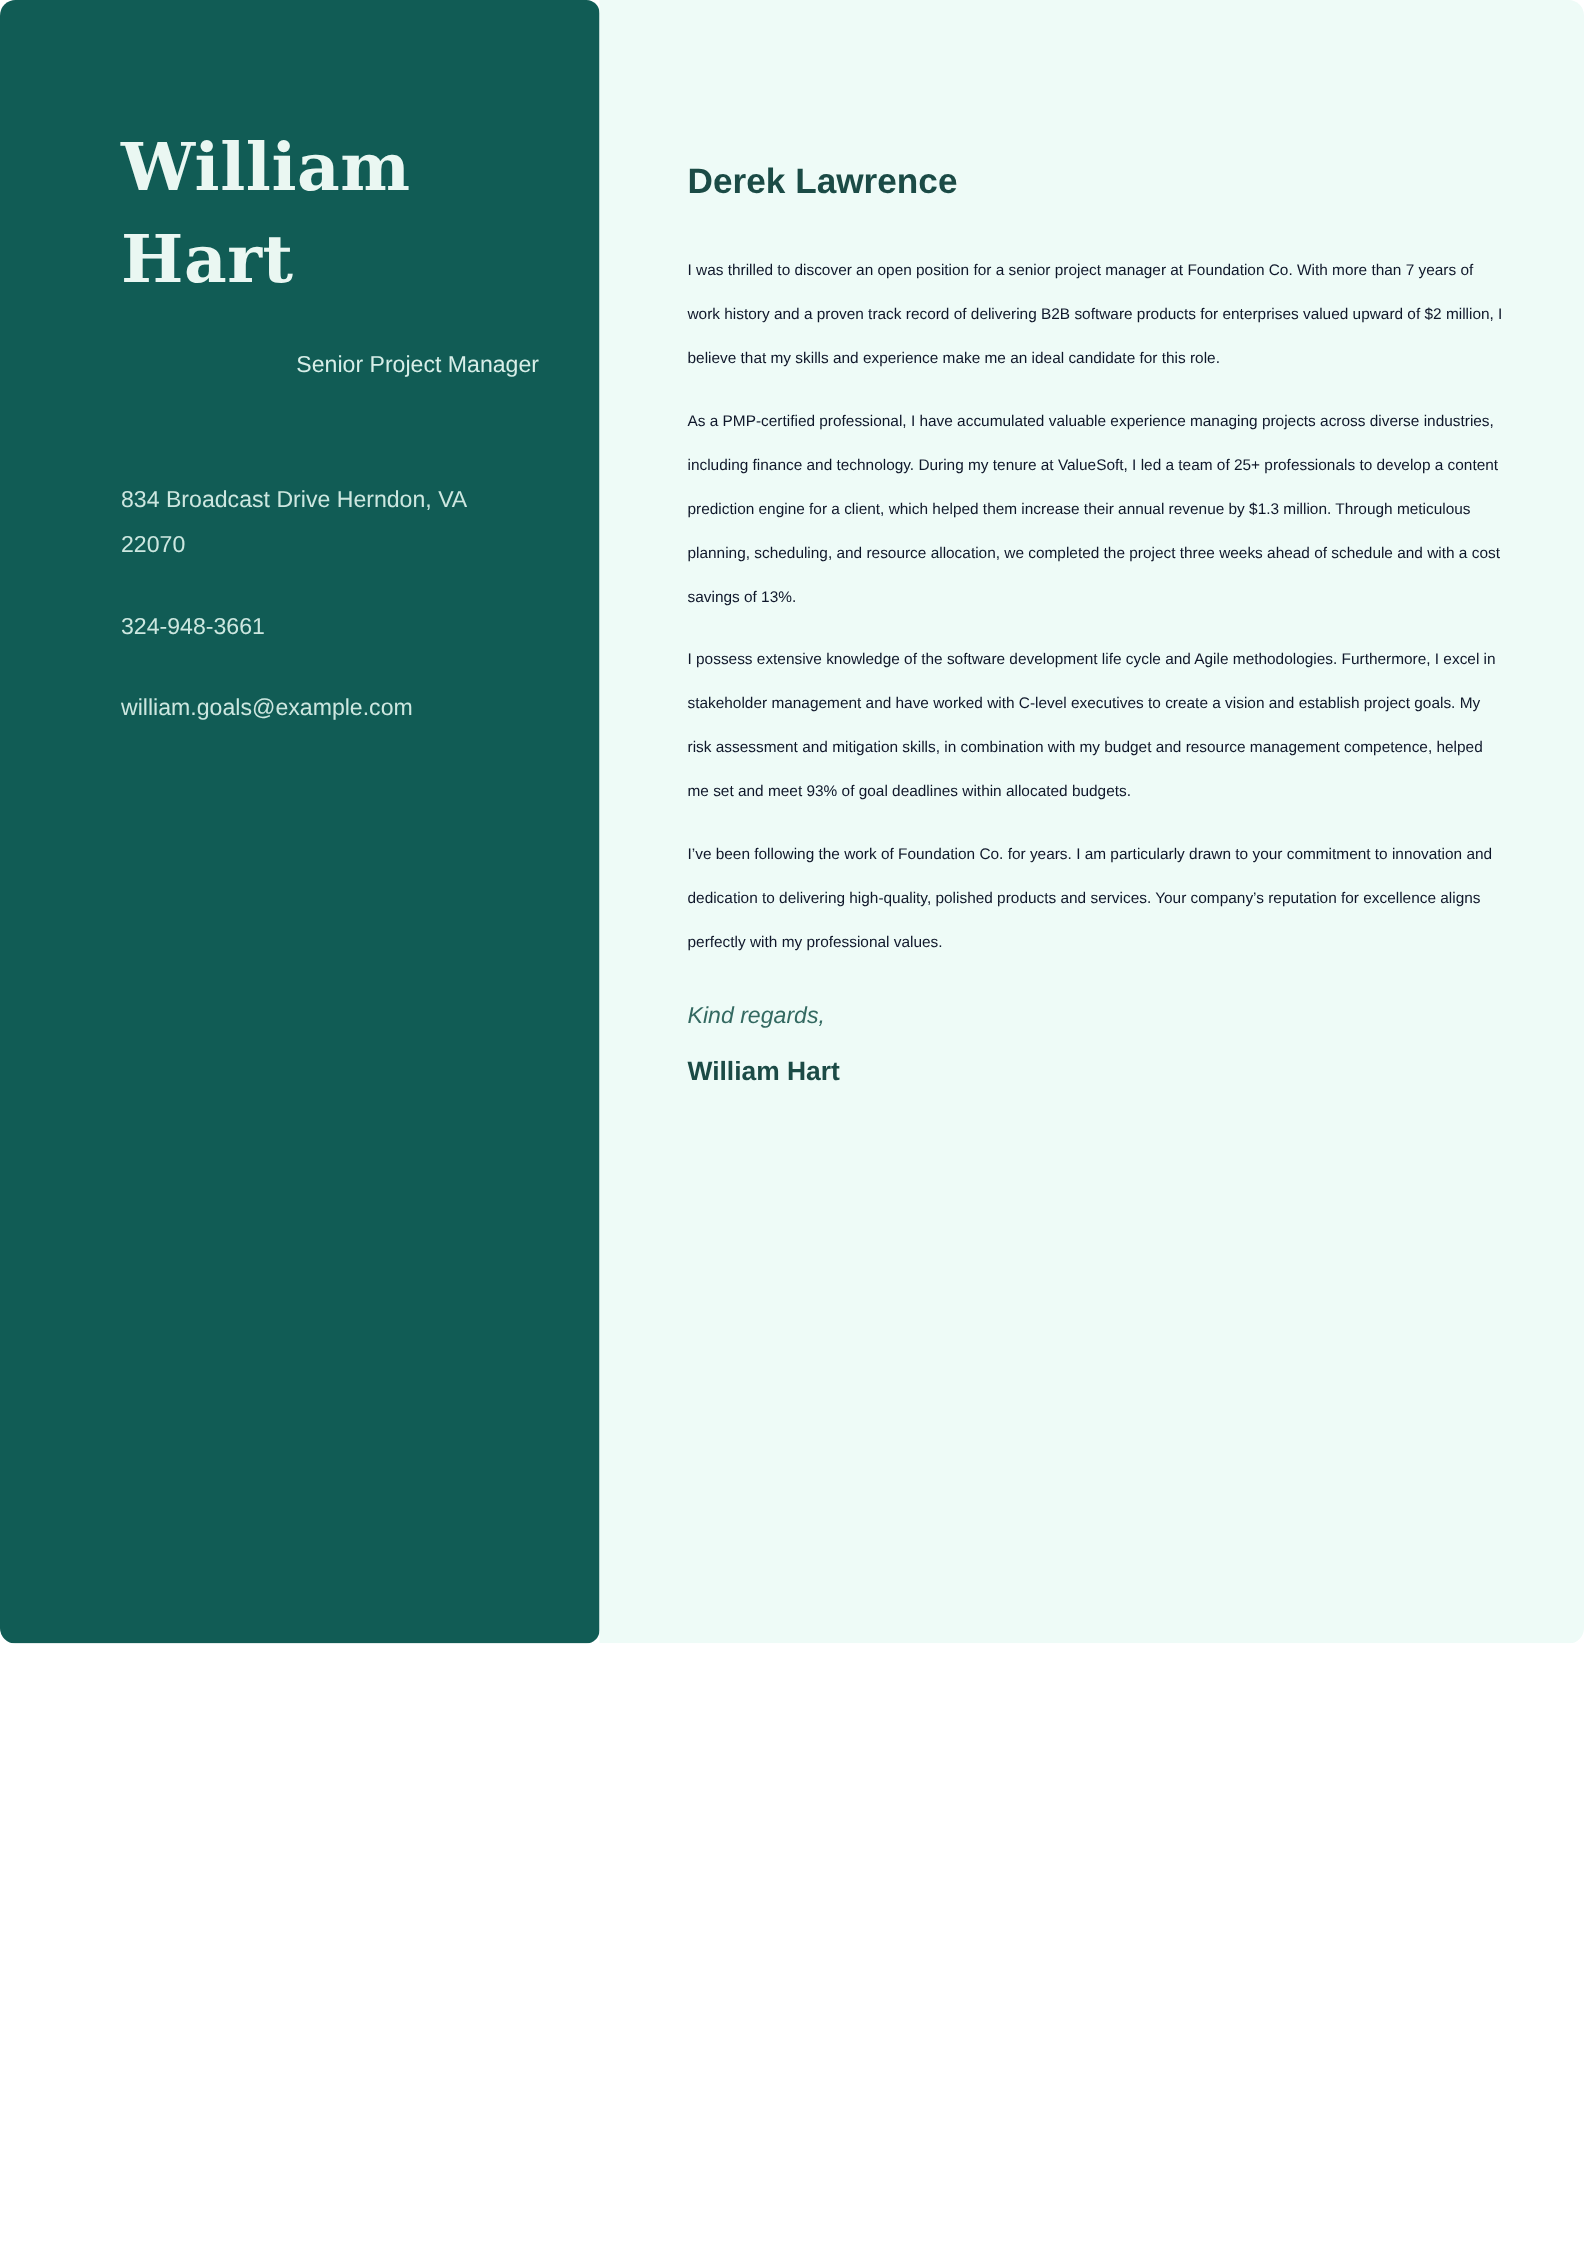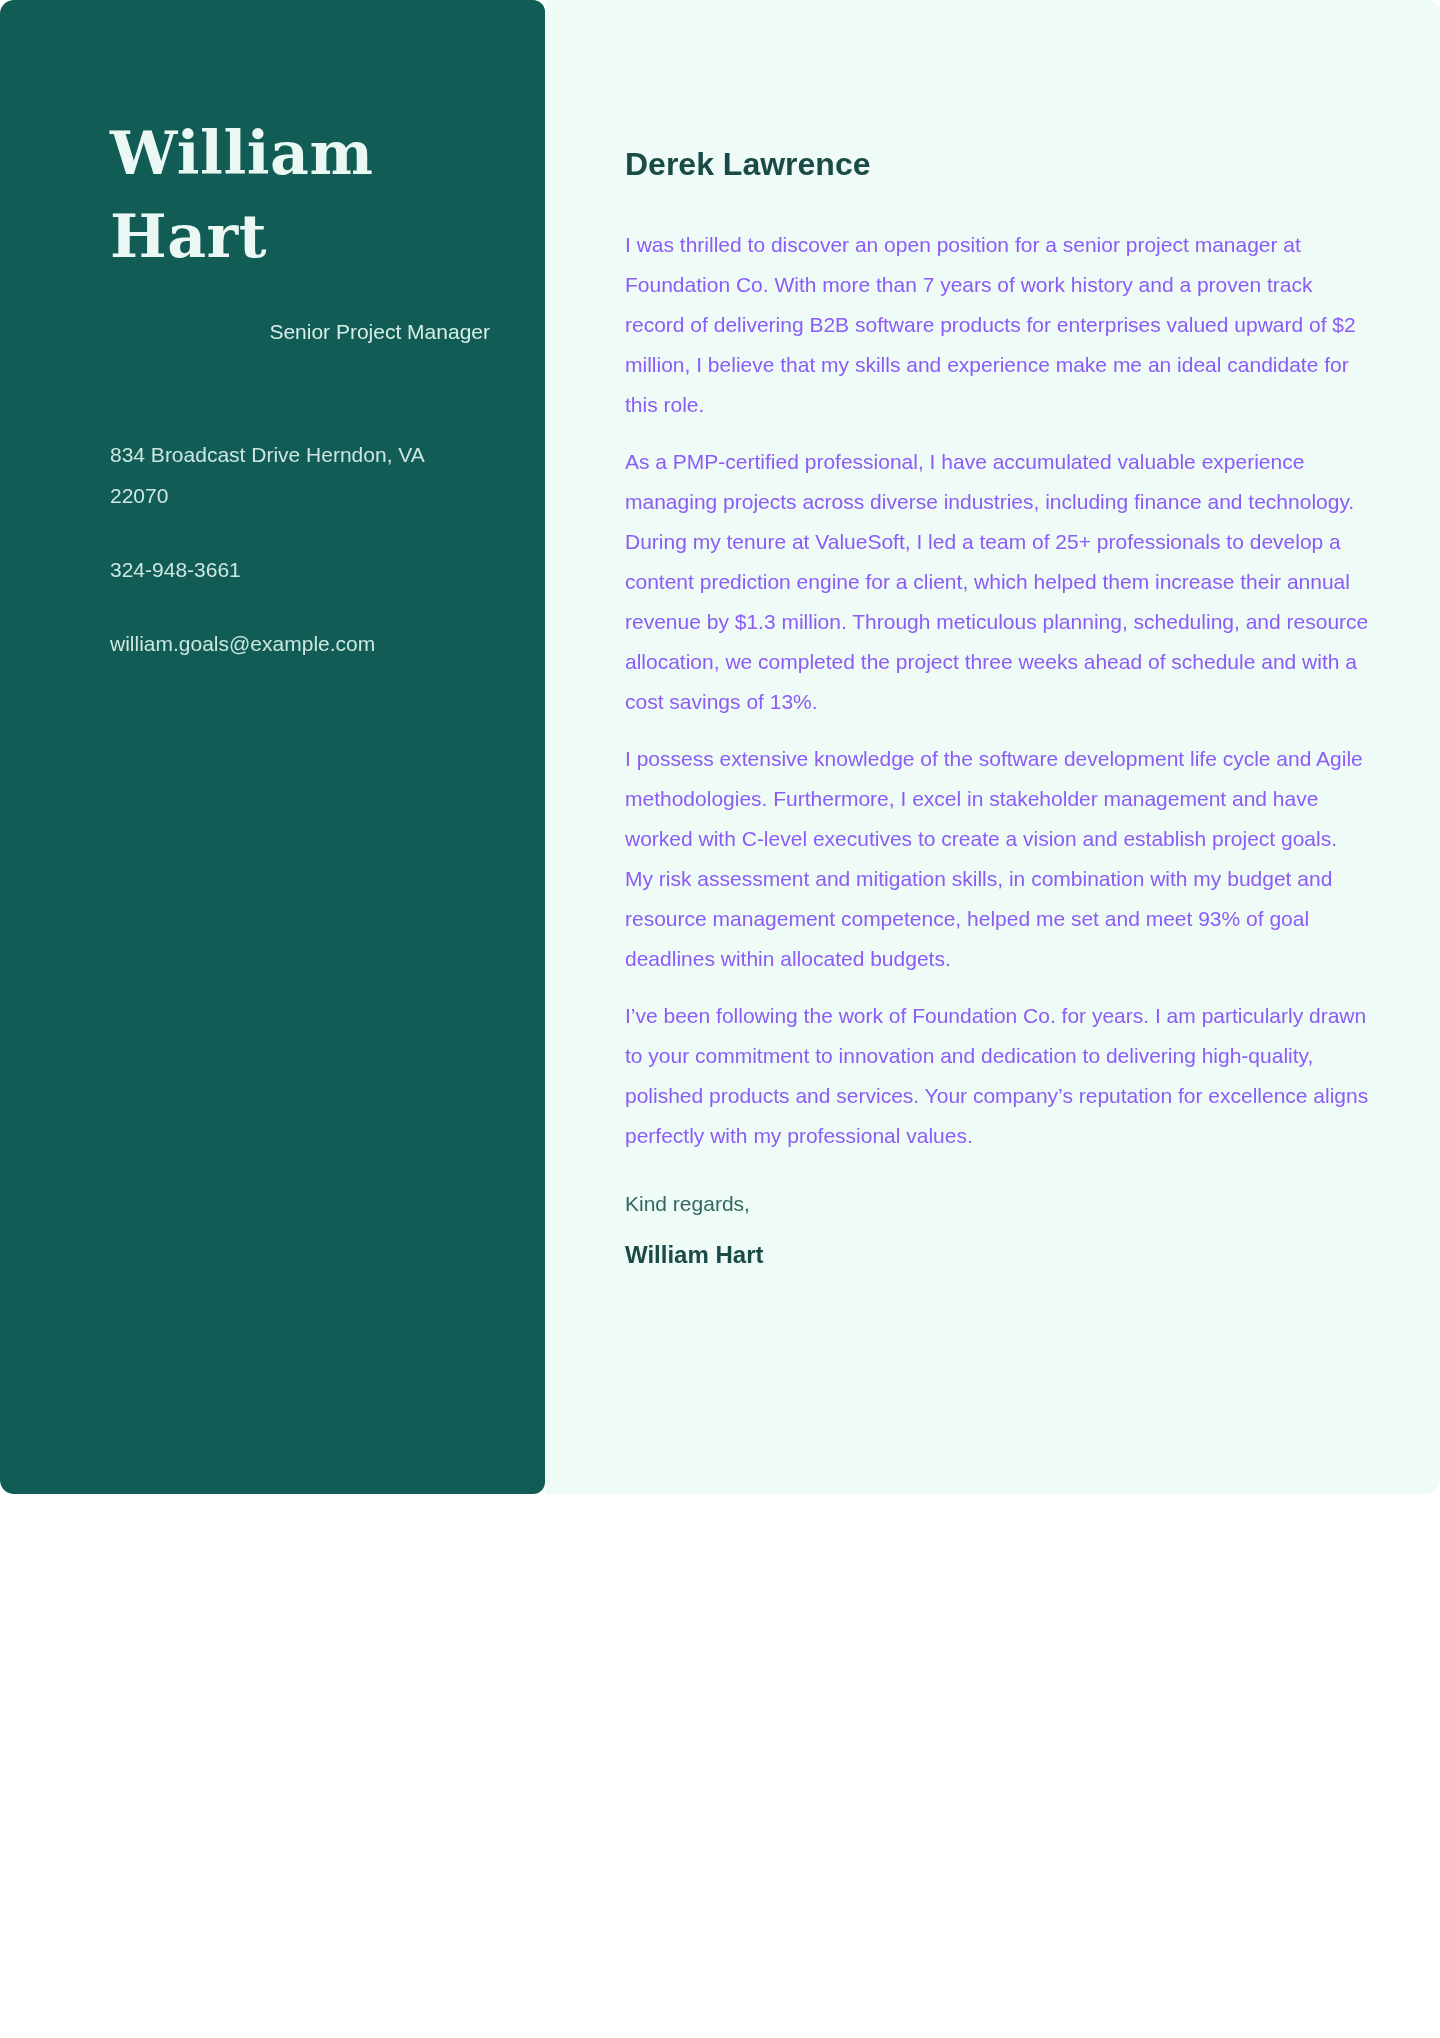--- a/index.html
+++ b/index.html
@@ -72,29 +72,30 @@
     font-size: 32px;
     font-weight: 700;
     color: #1B4B46;
   }
   .letter-body {
     margin-top: 42px;
     max-width: 745px;
   }
   .para {
     margin: 0 0 17px 0;
-    font-size: 21px;
+    font-size: 14px;
     line-height: 40px;
-    color: #8b5cf6;
+    color: #0f172a;
   }
   .closing {
     margin-top: 28px;
     font-size: 21px;
     line-height: 40px;
     color: #336961;
+    font-style: italic;
   }
   .signature {
     margin-top: 17px;
     font-size: 24px;
     font-weight: 700;
     color: #1B4B46;
   }
 </style>
 </head>
 <body>

